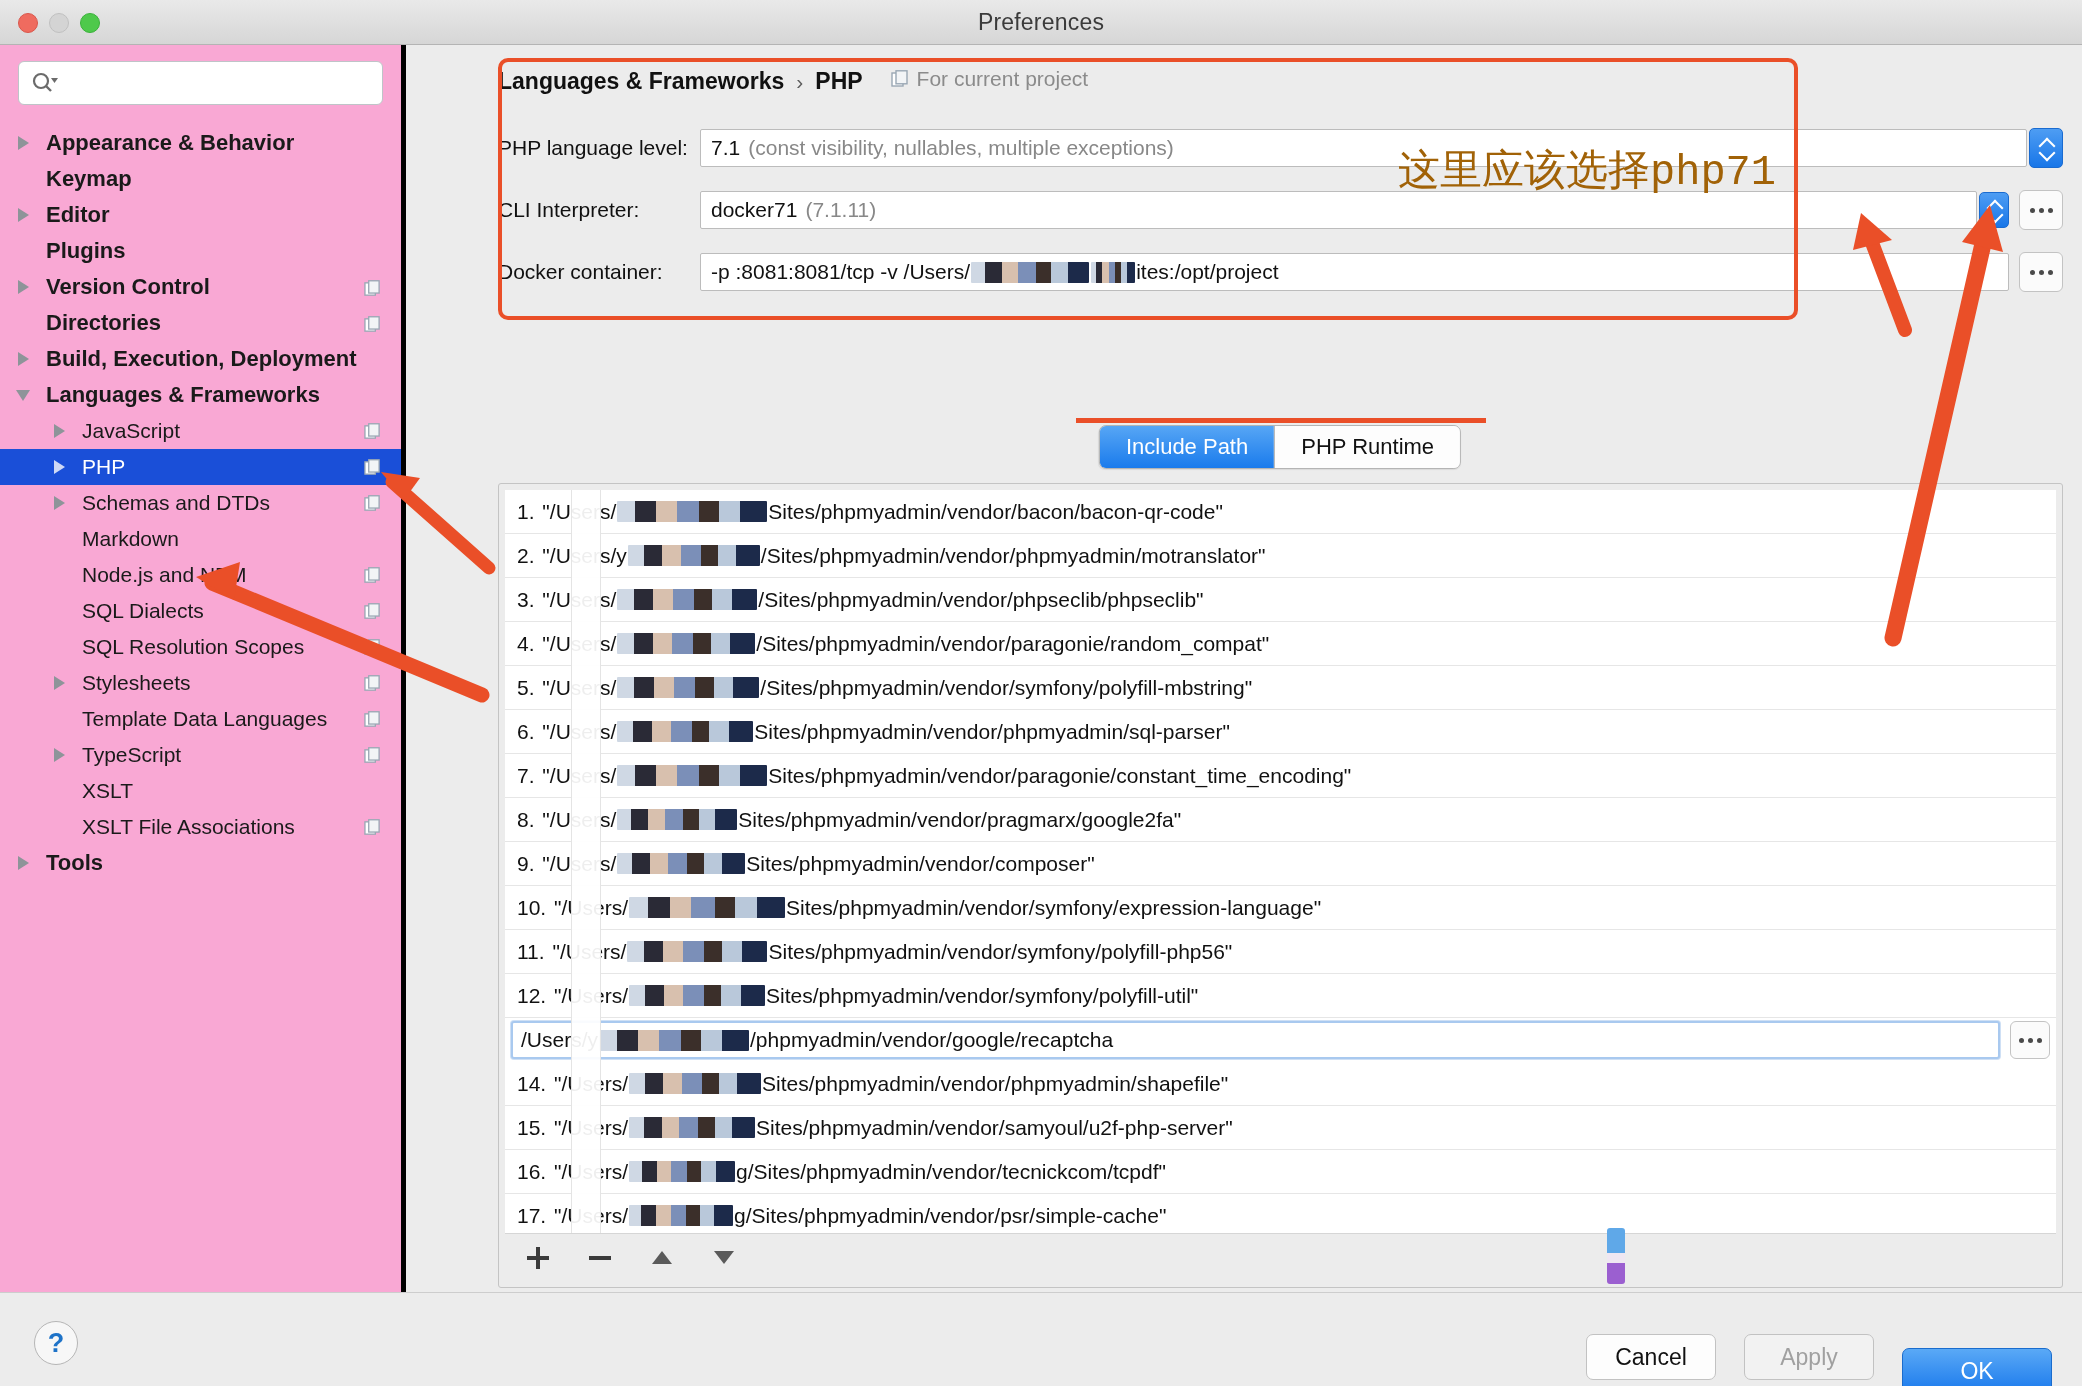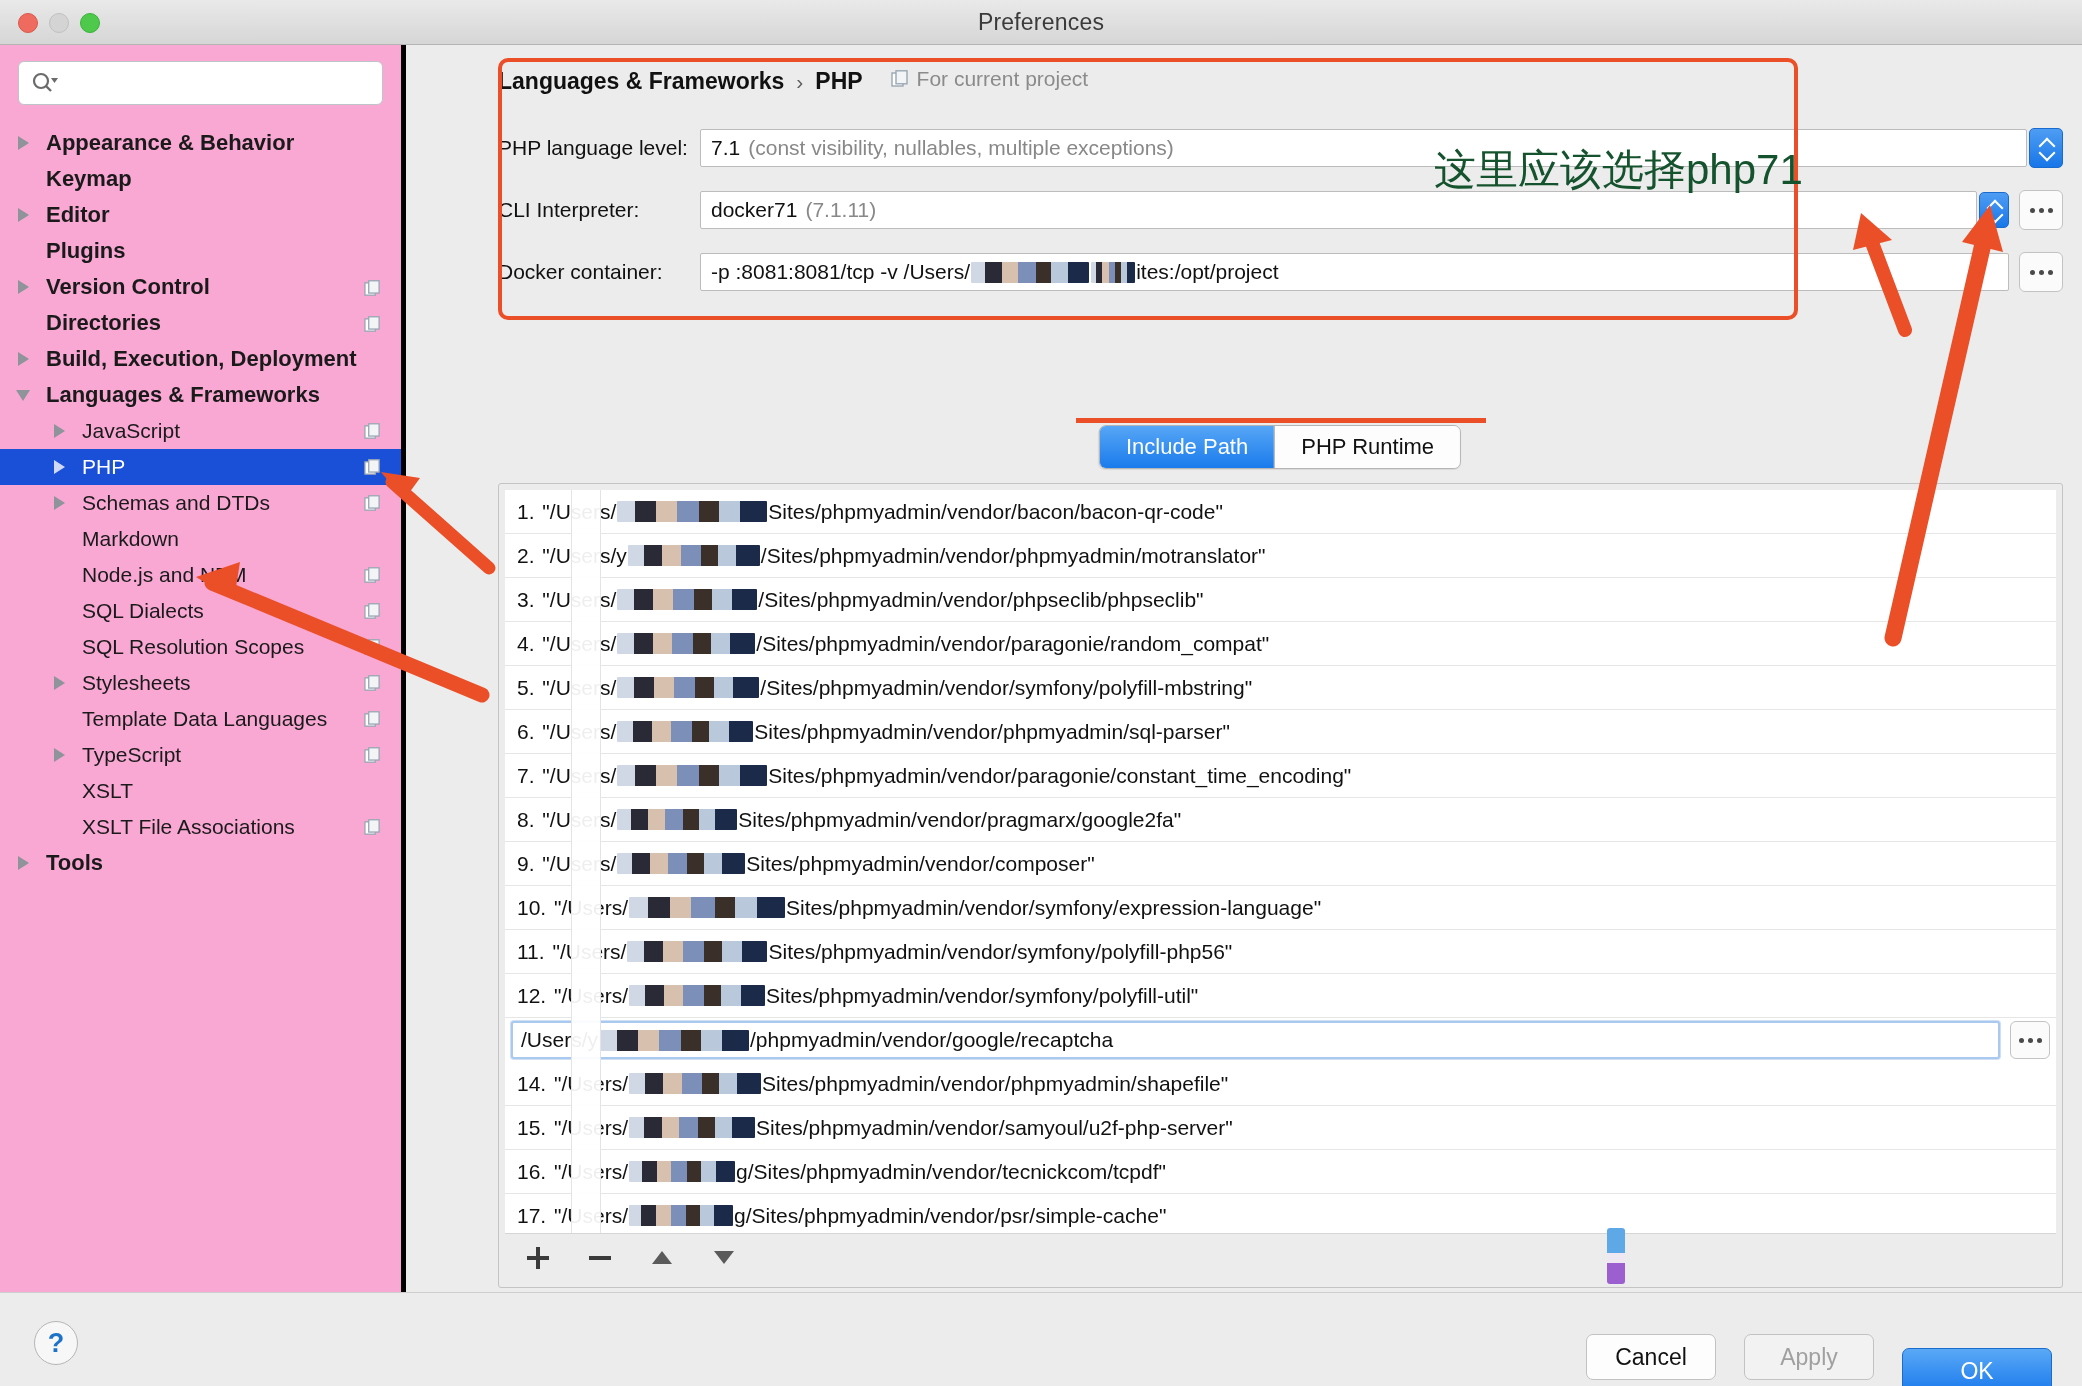--- a/index.html
+++ b/index.html
@@ -185,22 +185,22 @@
 
   
   .anno-box {
     position: absolute; left: 498px; top: 58px; width: 1300px; height: 262px;
     border: 4px solid #ea4f28; border-radius: 10px; pointer-events: none;
   }
   .anno-underline {
     position: absolute; left: 1076px; top: 418px; width: 410px; height: 5px; background: #ea4f28;
   }
   .anno-text {
-    position: absolute; left: 1434px; top: 142px; font-size: 42px; color: #14532d;
-    font-family: Liberation Sans, sans-serif; white-space: nowrap;
+    position: absolute; left: 1398px; top: 142px; font-size: 42px; color: #a16207;
+    font-family: Liberation Mono, monospace; white-space: nowrap;
   }
   .anno-arrow { position: absolute; pointer-events: none; }
 </style>
 </head>
 <body>
 
 <div class="window">
 
   <div class="titlebar">
     <div class="traffic">

